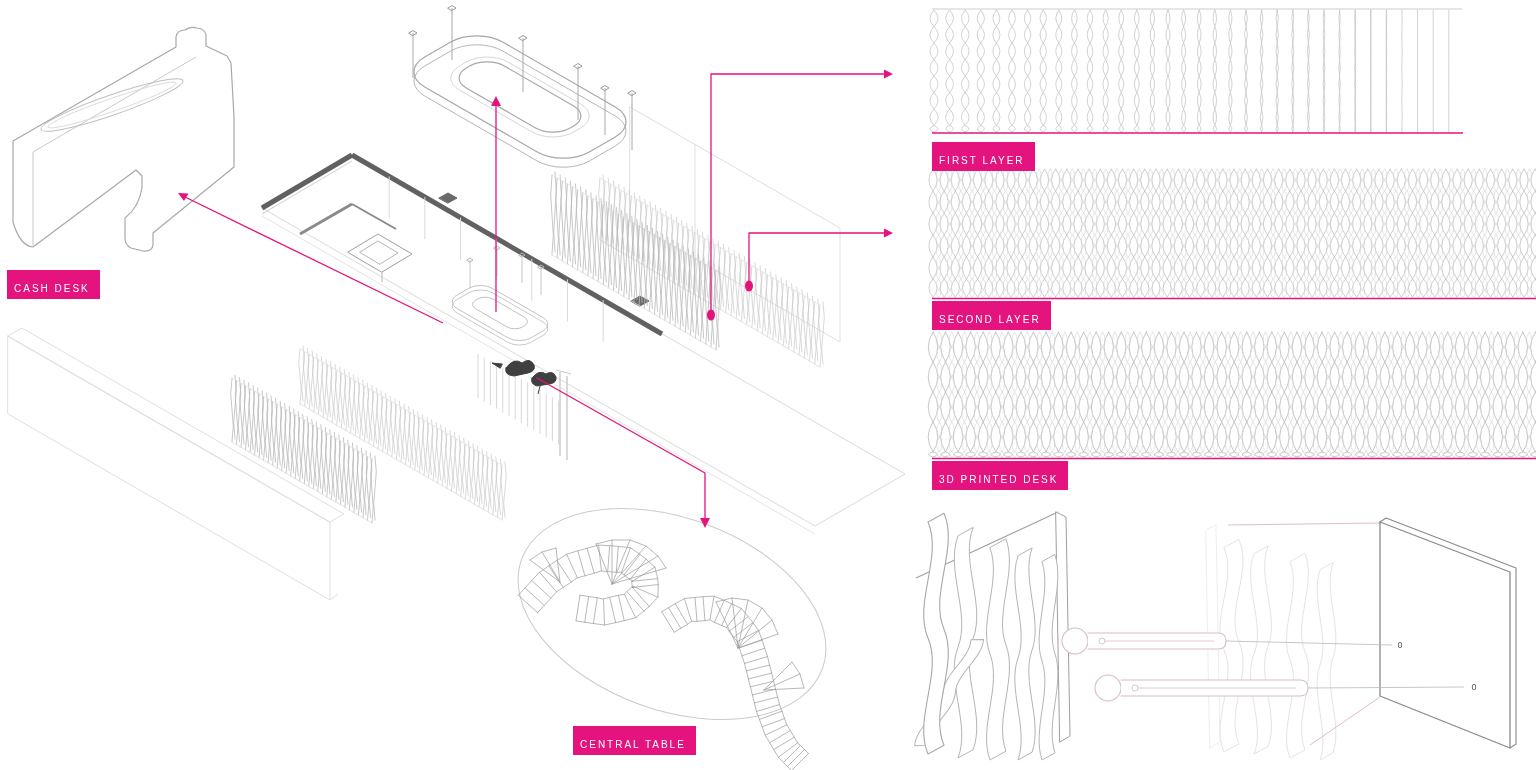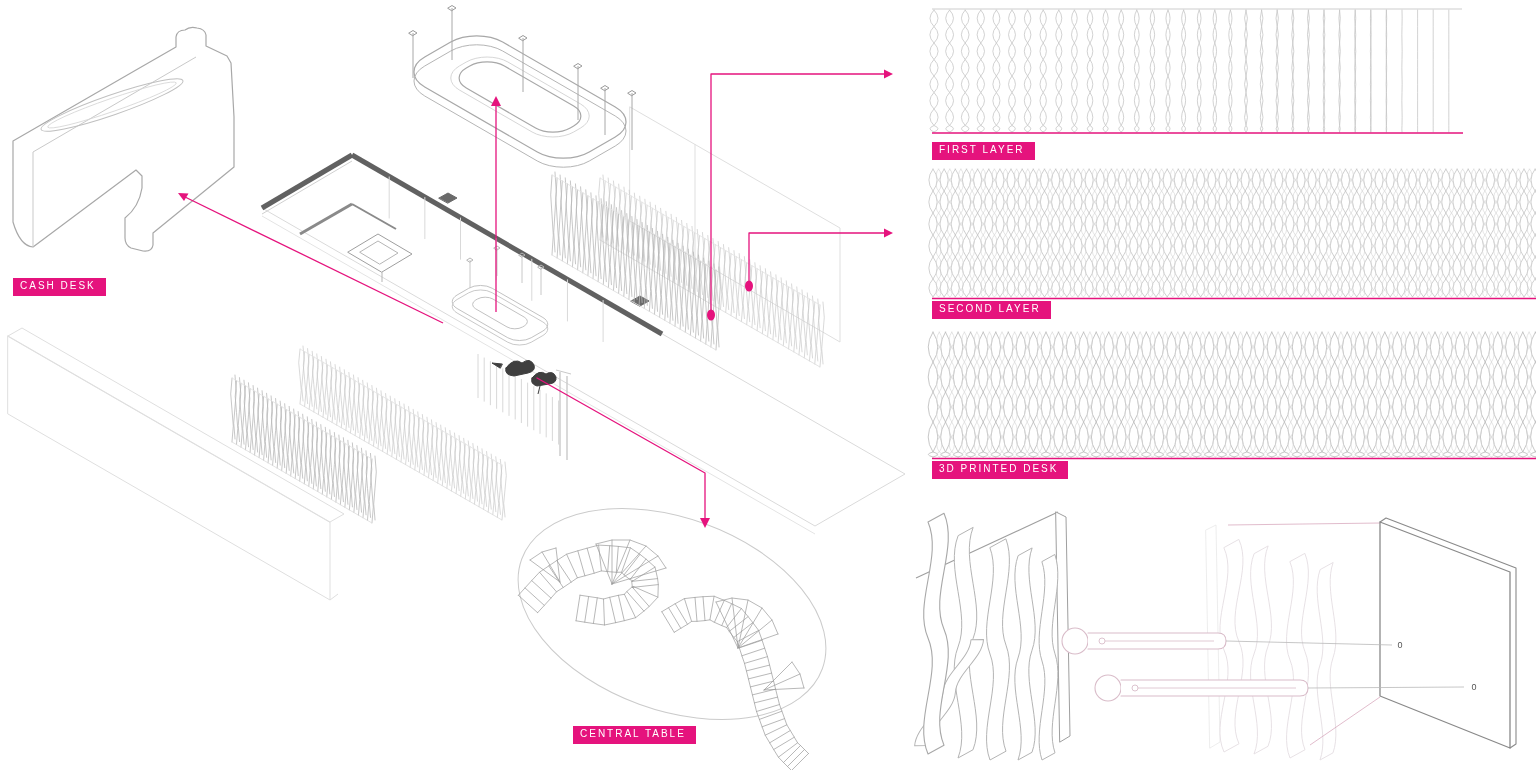--- a/index.html
+++ b/index.html
@@ -1,21 +1,21 @@
 <!DOCTYPE html>
 <html style="--accent: #e5137d;"><head>
 <meta charset="utf-8">
 <style>
   html,body{margin:0;padding:0;background:#fff;}
   .stage{position:relative;width:1536px;height:770px;background:#fff;overflow:hidden;
          font-family:"Liberation Sans",sans-serif;}
   #art{position:absolute;left:0;top:0;}
   .lbl{position:absolute;background:var(--accent,#e5137d);color:#fff;
        font:10px/1.5 "Liberation Sans",sans-serif;font-weight:400;
-       letter-spacing:2px;padding:0 10px 3px 7px;white-space:nowrap;z-index:5;}
+       letter-spacing:2px;padding:11px 10px 3px 7px;white-space:nowrap;z-index:5;}
   svg text{font-family:"Liberation Sans",sans-serif;}
 </style>
 </head>
 <body>
 
 <div class="stage">
 
   <svg id="art" width="1536" height="770" viewBox="0 0 1536 770">
     <g id="g-ghost">
         <path d="M 8,336 L 22,328 L 344,514 L 330,522 Z" stroke="#dfdfdf" stroke-width="1" fill="none" stroke-linejoin="round" stroke-linecap="round"></path>
@@ -182,18 +182,18 @@
         <ellipse cx="749" cy="286" rx="4" ry="5.5" fill="#e5137d"></ellipse>
         <path d="M 749,286 L 749,233 L 886,233" stroke="#e5137d" stroke-width="1.3" fill="none" stroke-linejoin="round" stroke-linecap="round"></path>
         <polygon points="893,233 884,228.5 884,237.5" fill="#e5137d"></polygon>
         <path d="M 537,378 L 705,473 L 705,520" stroke="#e5137d" stroke-width="1.3" fill="none" stroke-linejoin="round" stroke-linecap="round"></path>
         <polygon points="705,528 700,518 710,518" fill="#e5137d"></polygon>
       </g>
     <text x="1400" y="648" font-size="9" fill="#555" text-anchor="middle">0</text>
     <text x="1474" y="690" font-size="9" fill="#555" text-anchor="middle">0</text>
   </svg>
 
-  <div class="lbl" style="left:13px;top:270px;margin-top:8px;">CASH DESK</div>
+  <div class="lbl" style="left:7px;top:270px;">CASH DESK</div>
   <div class="lbl" style="left:932px;top:142px;">FIRST LAYER</div>
   <div class="lbl" style="left:932px;top:301px;text-align:center;">SECOND LAYER</div>
   <div class="lbl" style="left:932px;top:461px;">3D PRINTED DESK</div>
   <div class="lbl" style="left:573px;top:726px;">CENTRAL TABLE</div>
 </div>
 
 </body></html>

